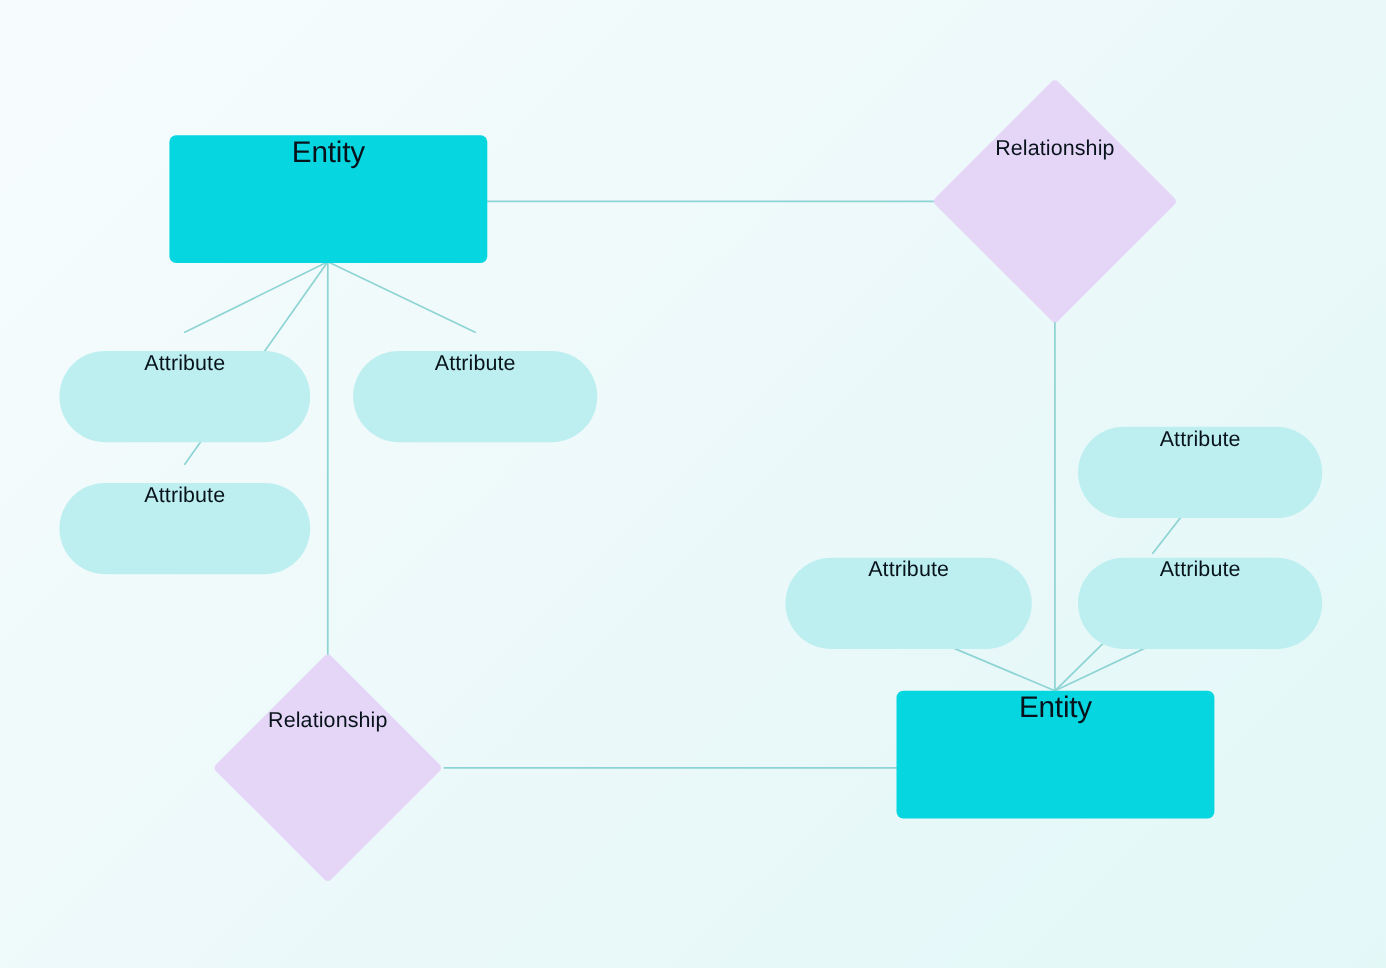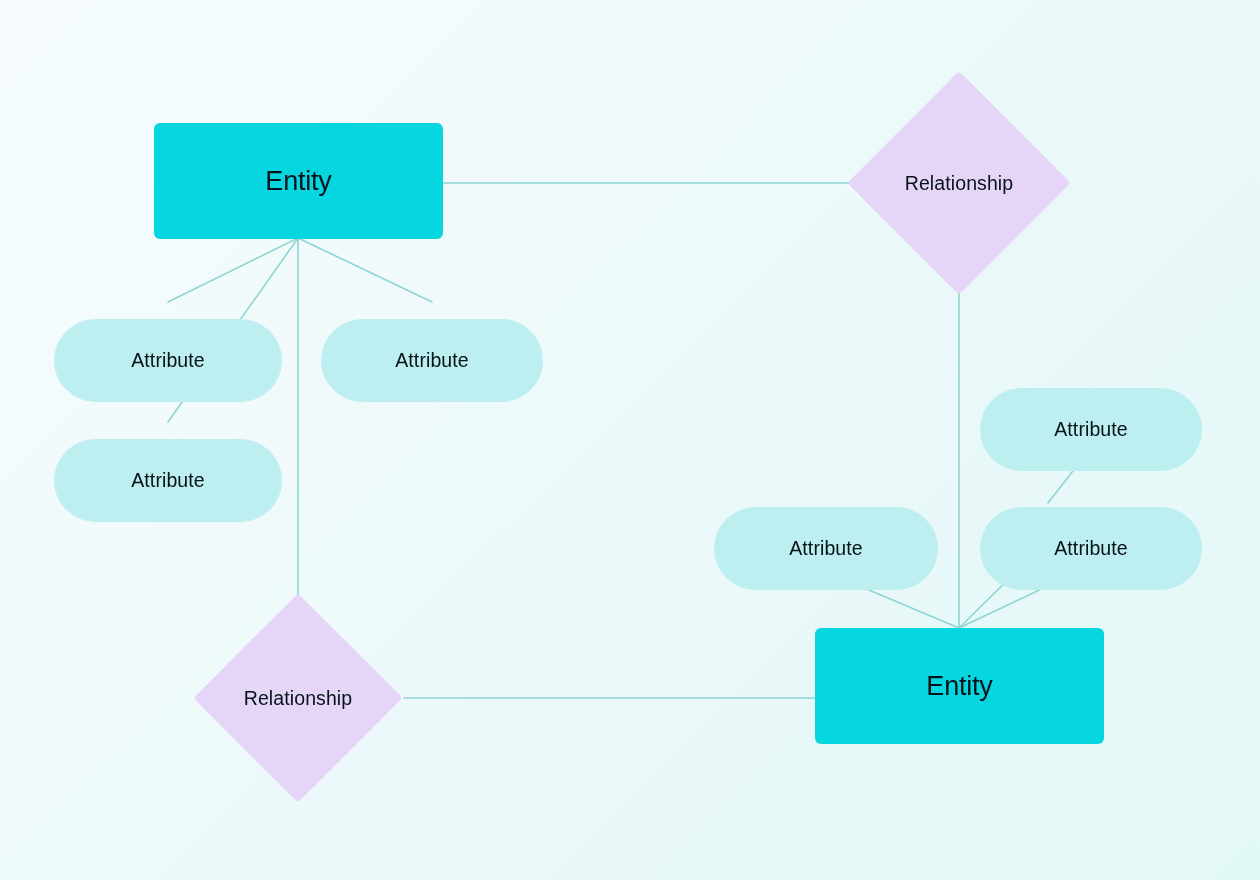--- a/index.html
+++ b/index.html
@@ -21,21 +21,21 @@
     left: 0; top: 0;
     width: 1260px;
     height: 880px;
     z-index: 1;
     pointer-events: none;
   }
   .node {
     position: absolute;
     z-index: 2;
     display: flex;
-    align-items: center;
+    align-items: flex-start;
     justify-content: center;
     box-sizing: border-box;
     color: #07121a;
     user-select: none;
   }
   .entity {
     background: #06d6e0;
     border-radius: 6px;
     font-size: 27px;
     font-weight: 400;
@@ -62,20 +62,21 @@
     height: 100%;
     background: #e5d6f7;
     transform: rotate(45deg);
     border-radius: 4px;
     z-index: -1;
   }
   .relationship .rel-label {
     position: relative;
     z-index: 1;
     white-space: nowrap;
+    margin-top: 20px;
   }
 </style>
 </head>
 <body>
 
 <div id="canvas">
 
   <svg id="edges" viewBox="0 0 1260 880" xmlns="http://www.w3.org/2000/svg">
     <g id="edge-group" stroke="#8fd4d4" stroke-width="1.6" stroke-linecap="round" fill="none">
         <line x1="443" y1="183" x2="851" y2="183"></line>

